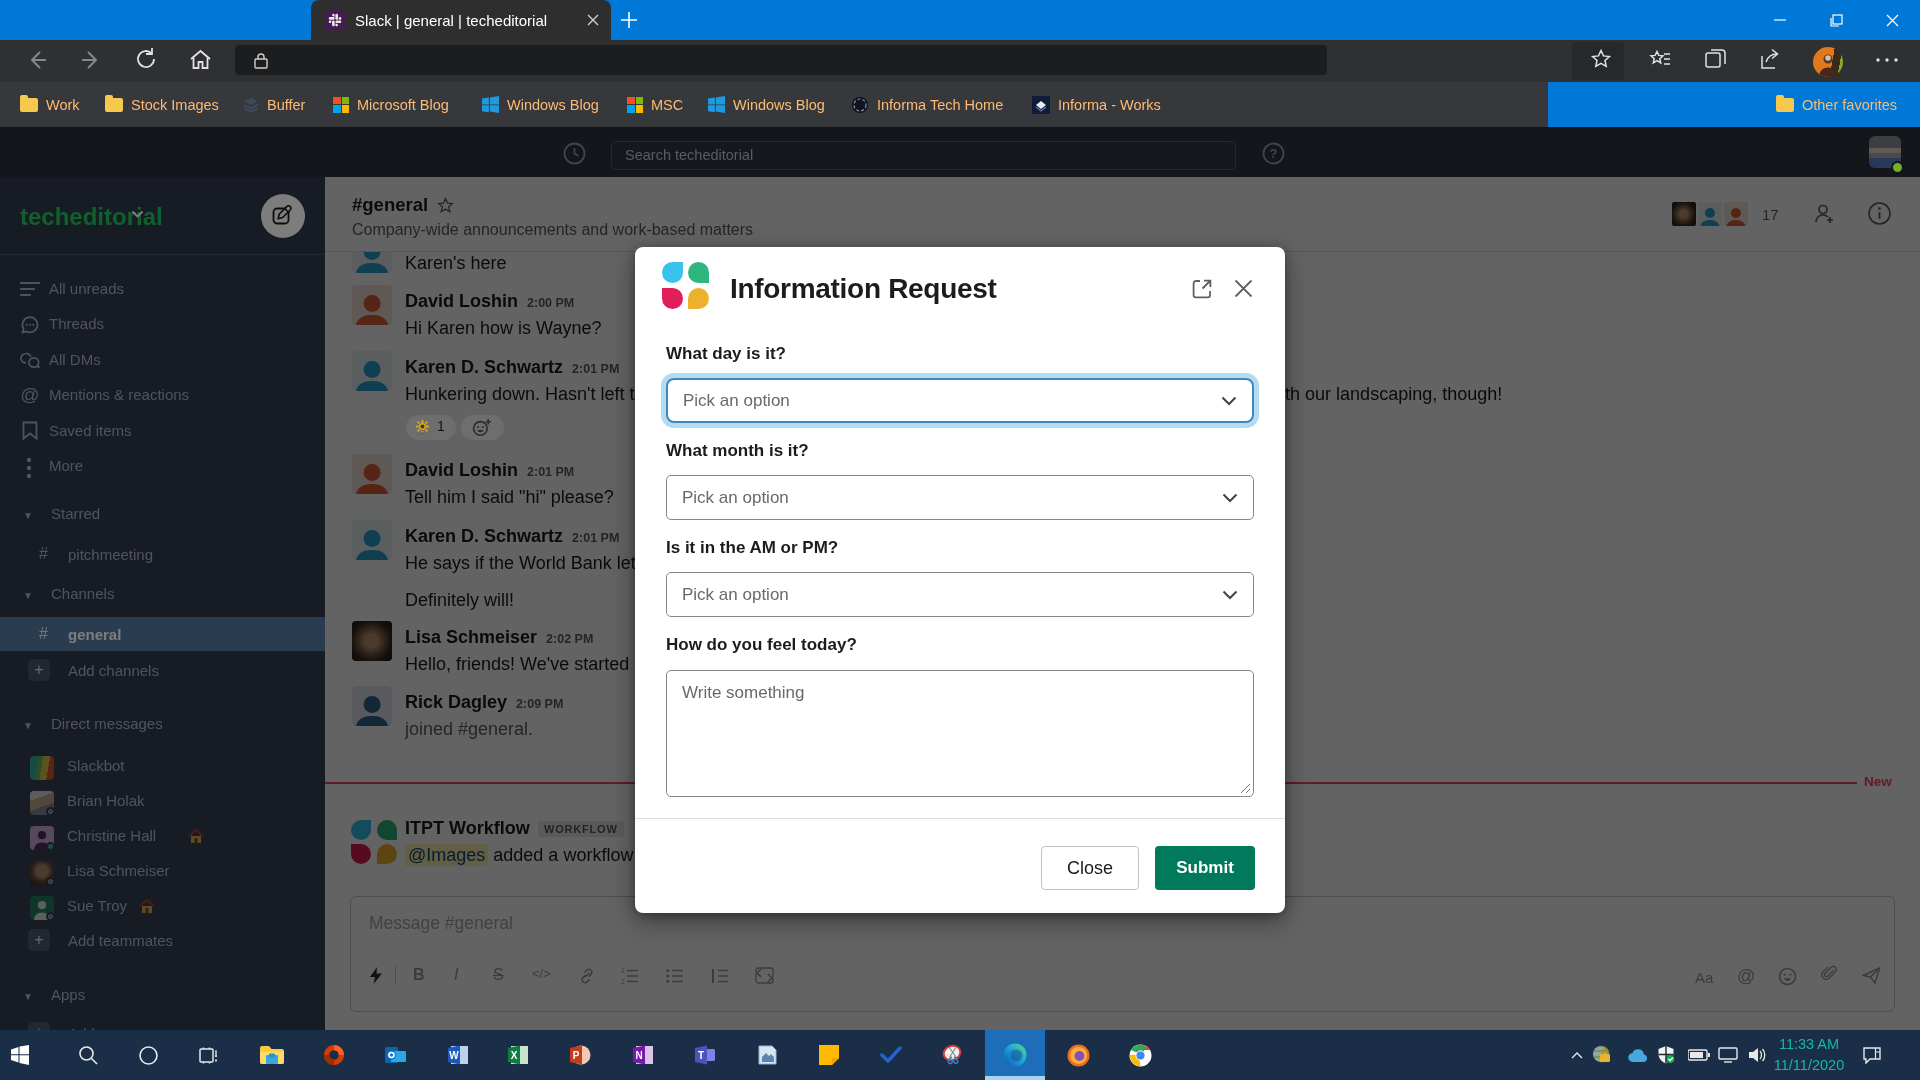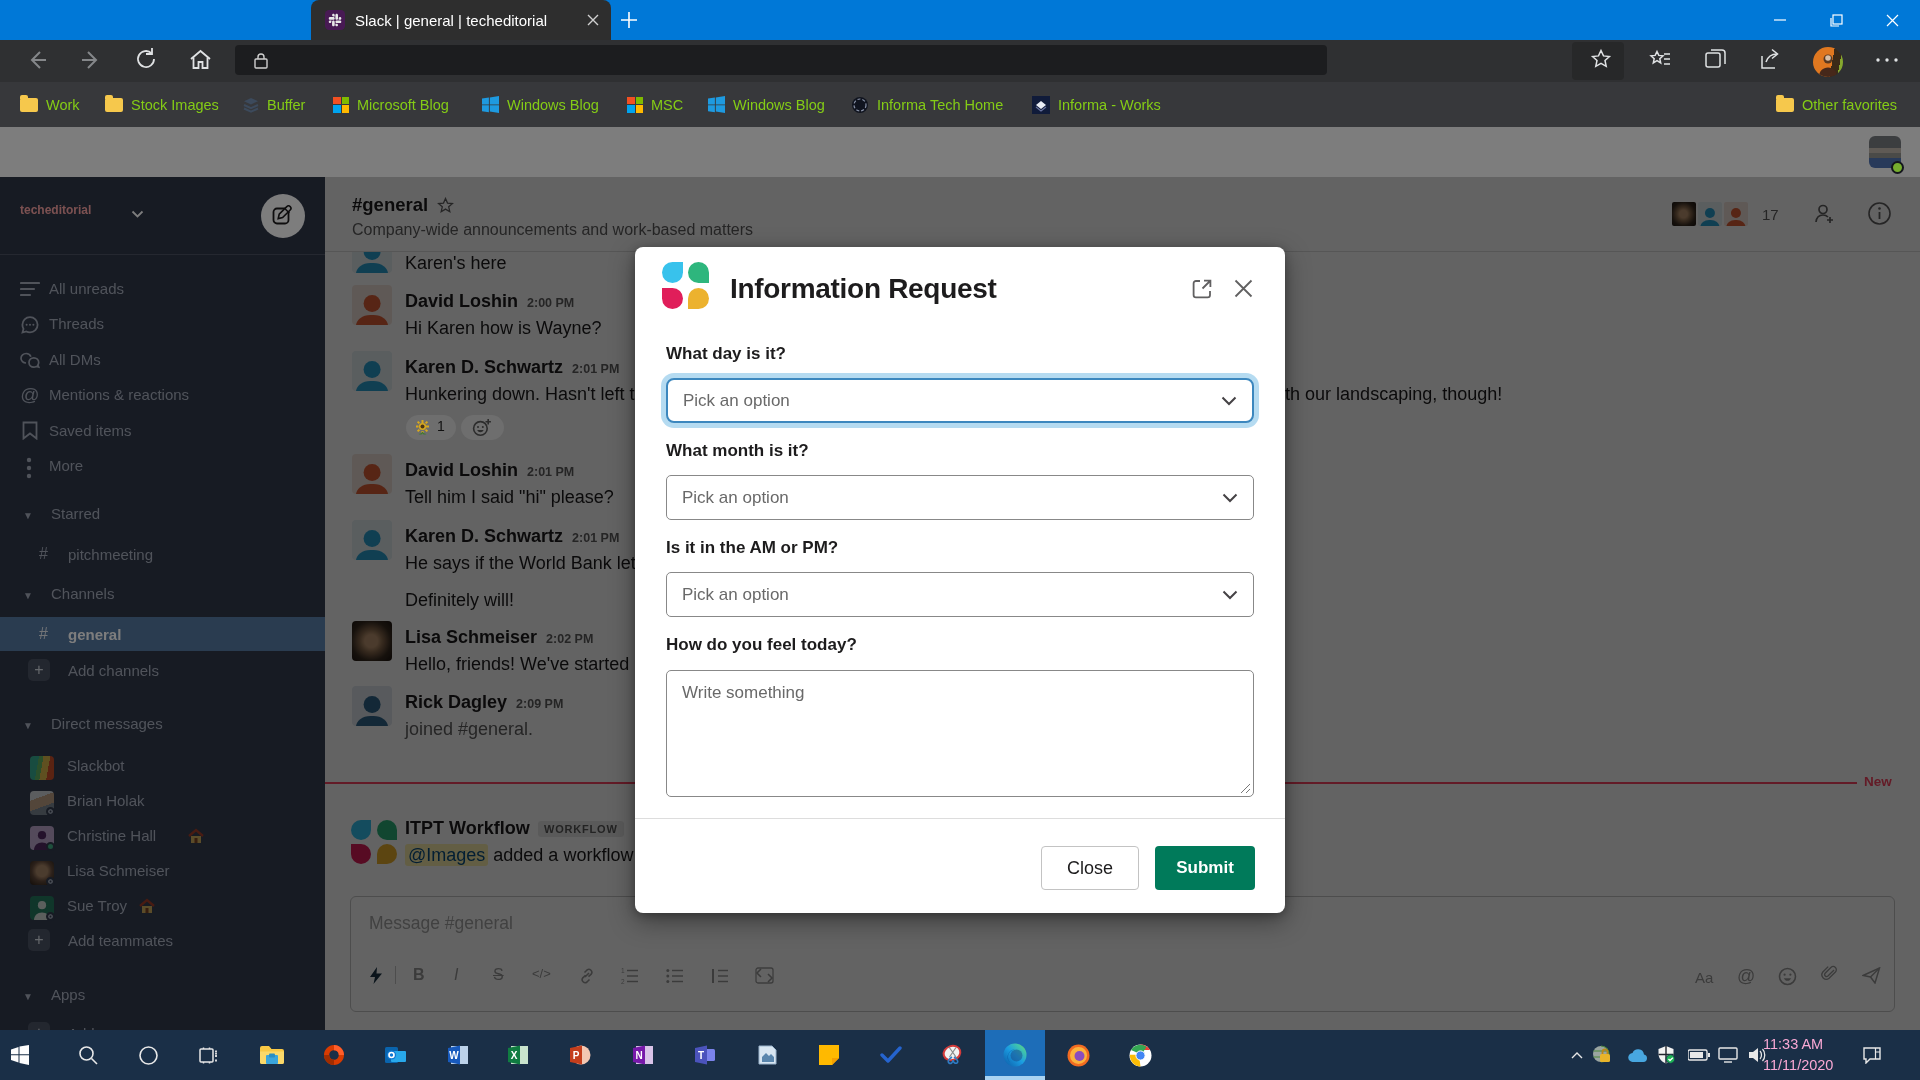--- a/index.html
+++ b/index.html
@@ -13,21 +13,21 @@
   #tab1 { left:0; top:0; width:311px; height:40px; display:flex; align-items:center; color:#fff; font-size:15px; }
   #tab2 { left:311px; top:0; width:300px; height:40px; background:#2e2e2e; border-radius:8px 8px 0 0; display:flex; align-items:center; color:#fff; font-size:15px; }
   .tabx { margin-left:auto; margin-right:12px; opacity:0.95; }
   #newtab { left:617px; top:8px; }
   #winctl { right:0; top:0; height:40px; display:flex; }
   .wbtn { width:56px; height:40px; display:flex; align-items:center; justify-content:center; }
 
   #toolbar { left:0; top:40px; width:1920px; height:42px; background:#2f3032; }
   .tbico { position:absolute; top:47px; }
   #addrbar { left:235px; top:45px; width:1092px; height:30px; background:#1c1d1f; border-radius:4px; color:#e4e4e4; font-size:15px; line-height:30px; display:flex; align-items:center; }
-  #bookmarks { left:0; top:82px; width:1920px; height:45px; background:#37383b; color:#84cc16; font-size:14.5px; }
+  #bookmarks { left:0; top:82px; width:1548px; height:45px; background:#37383b; color:#fdba74; font-size:14.5px; }
   .bk { position:absolute; top:0; height:45px; display:flex; align-items:center; gap:8px; white-space:nowrap; }
   .folder { width:18px; height:14px; background:#f6c84c; border-radius:2px; position:relative; }
   .folder:before { content:""; position:absolute; left:0; top:-3px; width:8px; height:4px; background:#f6c84c; border-radius:2px 2px 0 0; }
   .msq { width:16px; height:16px; display:grid; grid-template-columns:7.5px 7.5px; grid-template-rows:7.5px 7.5px; gap:1px; }
 
   
   #slack { left:0; top:127px; width:1920px; height:903px; background:#fff; overflow:hidden; }
   #slacknav { position:absolute; left:0; top:0; width:1920px; height:50px; background:#292d39; }
   #searchbox { position:absolute; left:611px; top:14px; width:625px; height:29px; background:#2b313e; border:1px solid #4c5366; border-radius:5px; color:#b0b8c8; font-size:14.5px; line-height:27px; padding-left:13px; }
   #sidebar { position:absolute; left:0; top:50px; width:325px; height:853px; background:#2f3749; color:#a3aab8; font-size:15px; }
@@ -182,22 +182,35 @@
         </svg>Informa Tech Home</div>
     <div class="bk" style="left:1032px"><svg width="18" height="18" viewBox="0 0 18 18">
           <rect x="0" y="0" width="18" height="18" fill="#101b3a"></rect>
           <path d="M4 9l5-4 5 4-5 4z" fill="#e8ecf5"></path>
           <path d="M4 11l5 4 5-4" fill="none" stroke="#6a74a0" stroke-width="1.2"></path>
         </svg>Informa - Works</div>
     <div class="bk" style="left:1776px"><div class="folder"></div>Other favorites</div>
   </div>
 
   <div class="abs" id="slack">
+    <div id="slacknav">
+      <svg style="position:absolute;left:563px;top:15px" width="23" height="23" viewBox="0 0 23 23">
+          <circle cx="11.5" cy="11.5" r="10" fill="none" stroke="#858b95" stroke-width="1.8"></circle>
+          <path d="M11.5 6v5.5l4 2.5" fill="none" stroke="#858b95" stroke-width="1.8"></path>
+        </svg>
+      <div id="searchbox">Search techeditorial</div>
+      <svg style="position:absolute;left:1262px;top:15px" width="23" height="23" viewBox="0 0 23 23">
+          <circle cx="11.5" cy="11.5" r="10" fill="none" stroke="#858b95" stroke-width="1.8"></circle>
+          <text x="11.5" y="16" text-anchor="middle" font-family="Liberation Sans" font-size="13" font-weight="bold" fill="#858b95">?</text>
+        </svg>
+
+      <div style="position:absolute;left:1893px;top:33px;width:11px;height:11px;border-radius:50%;background:#3daa7c;border:2.5px solid #292d39"></div>
+    </div>
     <div id="sidebar">
-      <div style="position:absolute;left:20px;top:26px;font-size:12px;font-weight:bold;color:#fca5a5">techeditorial</div>
+      <div style="position:absolute;left:20px;top:26px;font-size:24px;font-weight:bold;color:#22c55e">techeditorial</div>
       <svg style="position:absolute;left:131px;top:33px" width="13" height="9" viewBox="0 0 13 9">
           <path d="M1.5 1.5L6.5 6.5L11.5 1.5" fill="none" stroke="#fff" stroke-width="1.8"></path>
         </svg>
       <div></div>
       <div style="position:absolute;left:261px;top:17px;width:44px;height:44px;border-radius:50%;background:#ffffff"></div>
       <svg style="position:absolute;left:272px;top:28px" width="22" height="22" viewBox="0 0 22 22">
           <rect x="1.5" y="3.5" width="15" height="15" rx="3.5" fill="none" stroke="#1d1c1d" stroke-width="1.8"></rect>
           <path d="M12.5 3.2l4.8 4.8M14.8 1.6a2 2 0 0 1 3.4 3.4l-7.6 7.6-4.4 1 1-4.4z" fill="#fff" stroke="#1d1c1d" stroke-width="1.6"></path>
         </svg>
       <div style="position:absolute;left:0;top:77px;width:325px;height:1px;background:rgba(255,255,255,0.14)"></div>
@@ -646,21 +659,21 @@
           <rect x="1" y="1" width="18" height="11" rx="1" fill="none" stroke="#e8e8e8" stroke-width="1.4"></rect>
           <path d="M6 15h8" stroke="#e8e8e8" stroke-width="1.4"></path>
         </svg>
       </div>
     <div class="tico" style="left:1740px;width:34px">
         <svg width="18" height="16" viewBox="0 0 18 16">
           <path d="M1 5h4l5-4v14l-5-4H1z" fill="#e8e8e8"></path>
           <path d="M12 4c2 2 2 6 0 8M14.5 2c3 3 3 9 0 12" fill="none" stroke="#e8e8e8" stroke-width="1.3"></path>
         </svg>
       </div>
-    <div style="position:absolute;left:1763px;top:4px;width:92px;color:#f9a8d4;font-size:14.5px;line-height:21px">11:33 AM<br>11/11/2020</div>
+    <div style="position:absolute;left:1763px;top:4px;width:92px;text-align:center;color:#14b8a6;font-size:14.5px;line-height:21px">11:33 AM<br>11/11/2020</div>
     <div class="tico" style="left:1850px;width:44px">
         <svg width="20" height="18" viewBox="0 0 20 18">
           <path d="M2 2h16v11H8l-4 4v-4H2z" fill="none" stroke="#e8e8e8" stroke-width="1.4"></path>
           <path d="M13.5 2v11M13.5 6h4.5" stroke="#e8e8e8" stroke-width="1.2"></path>
         </svg>
       </div>
   </div>
 </div>
 
 </body></html>

